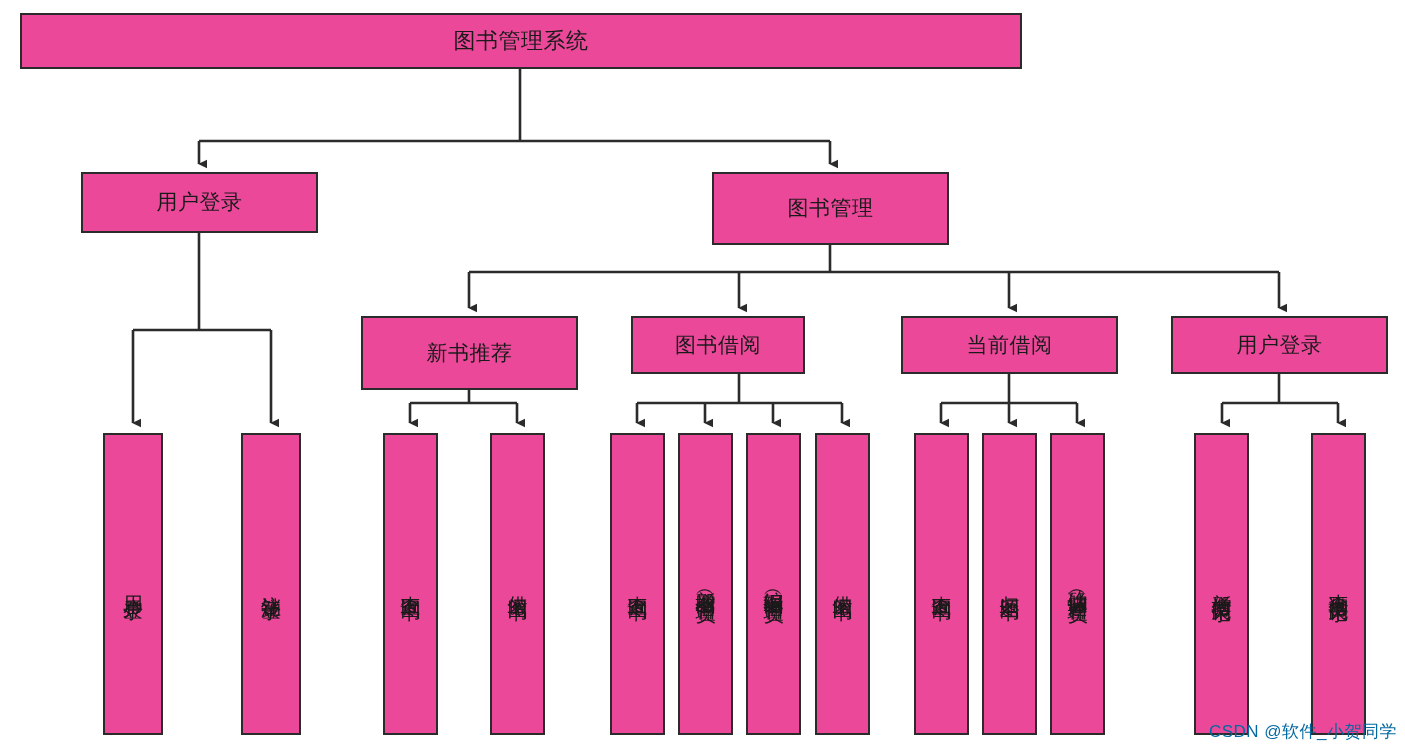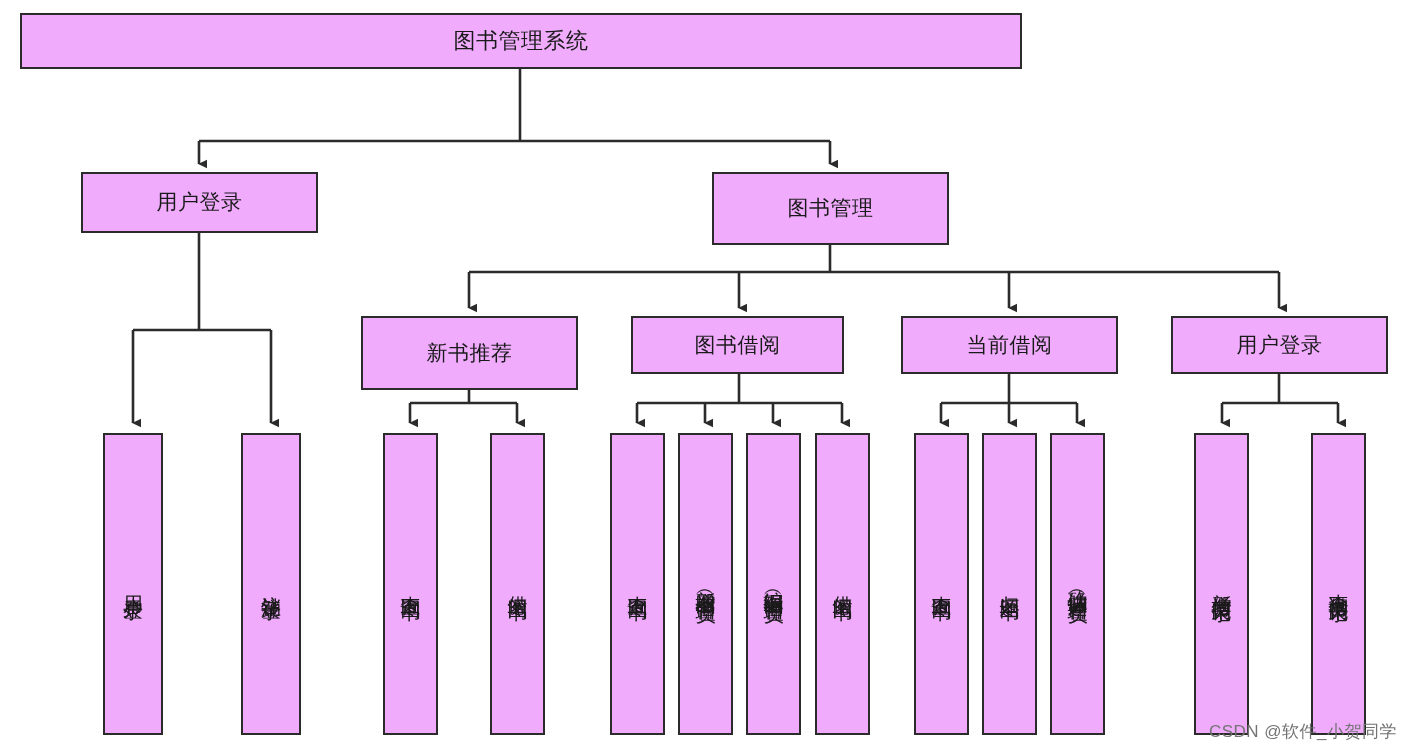--- a/index.html
+++ b/index.html
@@ -14,21 +14,21 @@
     position: relative;
     width: 1405px;
     height: 747px;
     background: #ffffff;
     overflow: hidden;
   }
   .node {
     position: absolute;
     box-sizing: border-box;
     border: 2px solid #2b2b2b;
-    background: #f0abfc;
+    background: #ec4899;
     display: flex;
     align-items: center;
     justify-content: center;
     color: #1a1a1a;
     font-size: 21px;
     line-height: 1.25;
     letter-spacing: 0.5px;
   }
   .node.root {
     font-size: 22px;
@@ -53,21 +53,21 @@
     top: 0;
     width: 1405px;
     height: 747px;
     pointer-events: none;
   }
   #watermark {
     position: absolute;
     right: 8px;
     bottom: 4px;
     font-size: 17px;
-    color: #737373;
+    color: #0369a1;
     white-space: nowrap;
     letter-spacing: 0.5px;
   }
 </style>
 </head>
 <body>
 
 <div id="canvas">
 
   <svg id="edges" viewBox="0 0 1405 747" xmlns="http://www.w3.org/2000/svg">
@@ -130,21 +130,21 @@
   <div class="node" style="left:81px; top:172px; width:237px; height:61px;">
     <span>用户登录</span>
   </div>
   <div class="node" style="left:712px; top:172px; width:237px; height:73px;">
     <span>图书管理</span>
   </div>
 
   <div class="node" style="left:361px; top:316px; width:217px; height:74px;">
     <span>新书推荐</span>
   </div>
-  <div class="node" style="left:631px; top:316px; width:213px; height:58px;">
+  <div class="node" style="left:631px; top:316px; width:174px; height:58px;">
     <span>图书借阅</span>
   </div>
   <div class="node" style="left:901px; top:316px; width:217px; height:58px;">
     <span>当前借阅</span>
   </div>
   <div class="node" style="left:1171px; top:316px; width:217px; height:58px;">
     <span>用户登录</span>
   </div>
 
   <div class="node leaf" style="left:103px; top:433px; width:60px; height:302px;">

